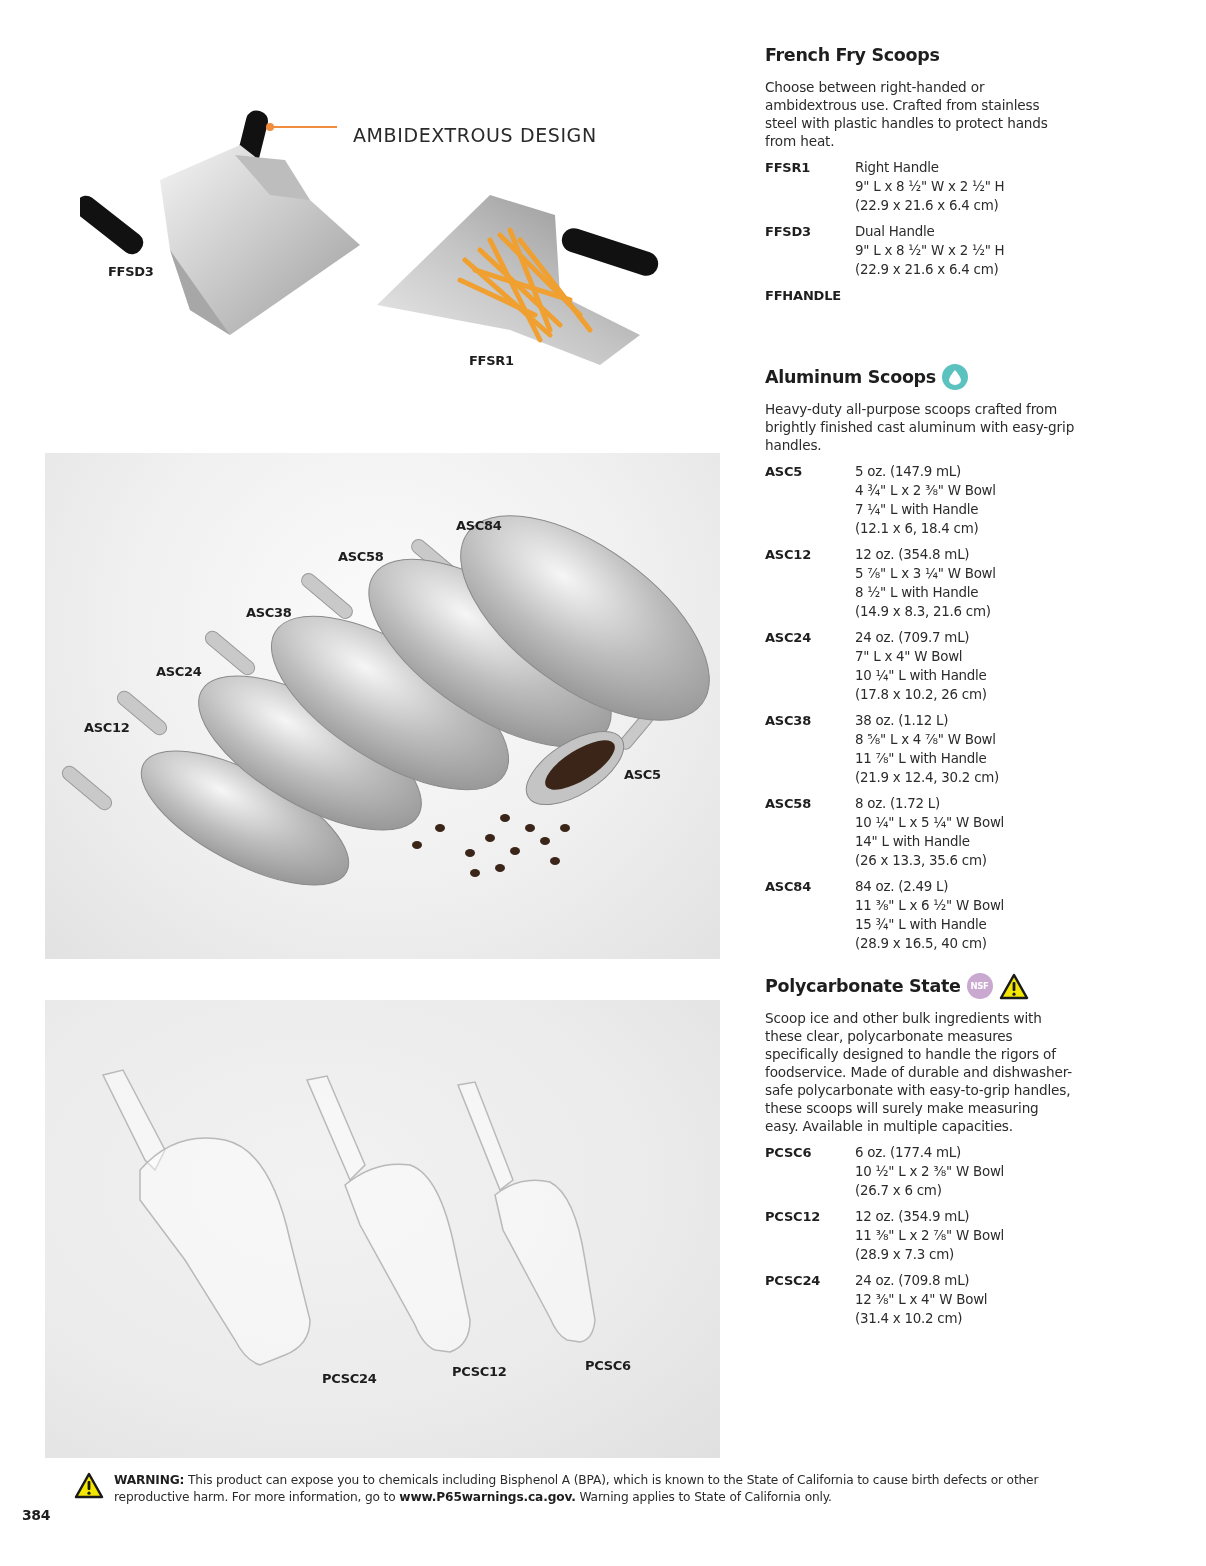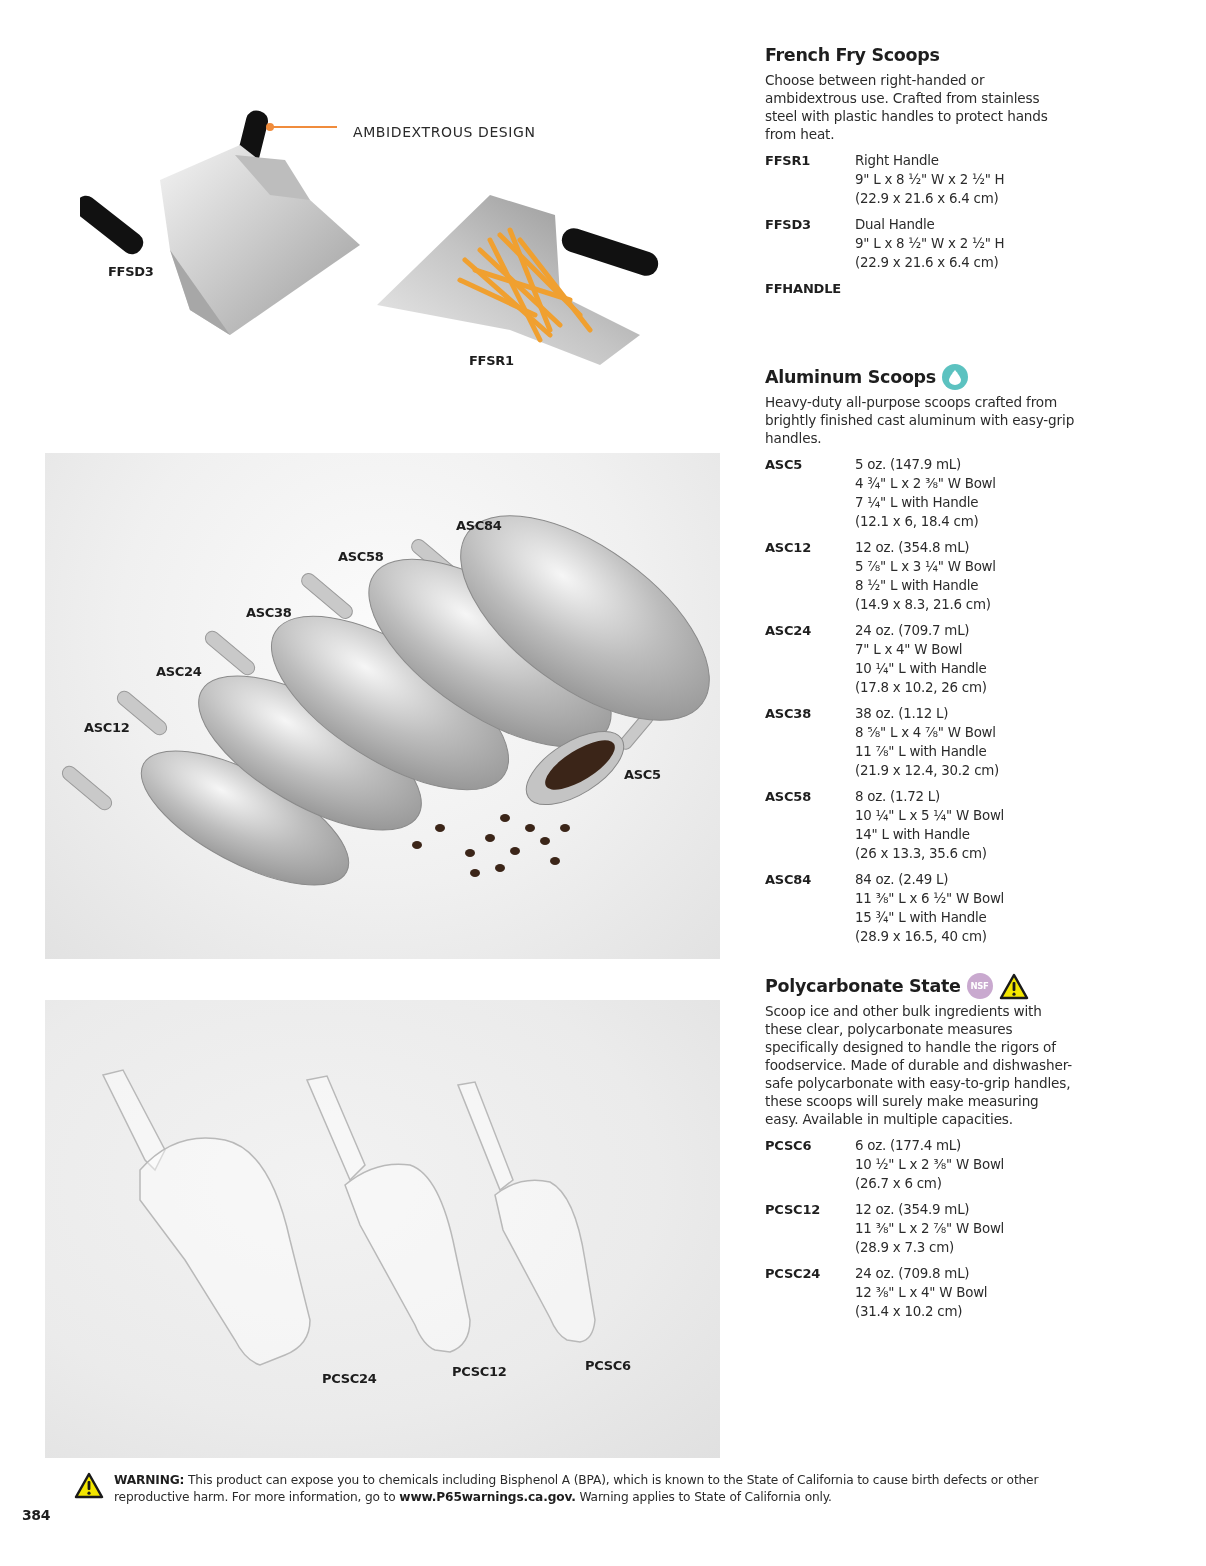--- a/index.html
+++ b/index.html
@@ -2,41 +2,41 @@
 <html><head>
   <meta charset="utf-8">
   <style>
     * { box-sizing: border-box; margin: 0; padding: 0; }
     html, body { width: 1206px; height: 1566px; background: #ffffff; overflow: hidden; }
     body { position: relative; font-family: "DejaVu Sans", sans-serif; color: #2a2a2a; }
 
     
     .col { position: absolute; left: 765px; width: 310px; }
     .sec-title { font-family: "DejaVu Sans", sans-serif; font-weight: bold; font-size: 17.5px; color: #1e1e1e; letter-spacing: -0.3px; display: flex; align-items: center; gap: 6px; height: 24px; }
-    .sec-desc { font-size: 13.6px; line-height: 18px; color: #2b2b2b; margin-top: 4px; letter-spacing: -0.15px; }
+    .sec-desc { font-size: 13.6px; line-height: 18px; color: #2b2b2b; margin-top: 11px; letter-spacing: -0.15px; }
     .items { margin-top: 8px; }
     .item { display: flex; margin-bottom: 7px; }
     .sku { width: 90px; flex: 0 0 90px; font-weight: bold; font-size: 13px; line-height: 19px; color: #1e1e1e; letter-spacing: -0.2px; }
     .specs { font-size: 13.4px; line-height: 19px; color: #2b2b2b; letter-spacing: -0.25px; }
     .specs div { white-space: nowrap; }
 
     .drop-icon { width: 26px; height: 26px; border-radius: 50%; background: #5cc2c0; display: inline-flex; align-items: center; justify-content: center; }
     .nsf-icon { width: 26px; height: 26px; border-radius: 50%; background: #c9a9cf; color: #fff; font-size: 8.5px; font-weight: bold; display: inline-flex; align-items: center; justify-content: center; letter-spacing: -0.4px; }
     .warn-icon { display: inline-block; width: 30px; height: 27px; }
 
     
     .photo { position: absolute; overflow: hidden; }
     .photo-fries { left: 80px; top: 100px; width: 600px; height: 280px; background: #ffffff; }
     .photo-alu { left: 45px; top: 453px; width: 675px; height: 506px;
       background: radial-gradient(ellipse at 50% 35%, #fbfbfb 0%, #f0f0f0 55%, #e2e2e2 100%); }
     .photo-poly { left: 45px; top: 1000px; width: 675px; height: 458px;
       background: radial-gradient(ellipse at 40% 40%, #f2f2f2 0%, #ebebeb 60%, #e0e0e0 100%); }
     .photo svg { position: absolute; left: 0; top: 0; }
     .plabel { position: absolute; font-weight: bold; font-size: 13px; color: #1d1d1d; letter-spacing: -0.3px; white-space: nowrap; }
-    .callout { position: absolute; font-size: 14px; color: #2a2a2a; letter-spacing: 0.6px; white-space: nowrap; }
+    .callout { position: absolute; font-size: 19px; color: #2a2a2a; letter-spacing: 0.6px; white-space: nowrap; }
 
     
     .warning { position: absolute; left: 74px; top: 1472px; width: 980px; display: flex; gap: 10px; }
     .warning .txt { font-size: 12.2px; line-height: 17px; color: #2b2b2b; letter-spacing: -0.15px; }
     .warning b { color: #1e1e1e; }
     .page-num { position: absolute; left: 22px; top: 1507px; font-weight: bold; font-size: 14px; color: #1e1e1e; letter-spacing: -0.4px; }
   </style>
 </head>
 <body>
 

